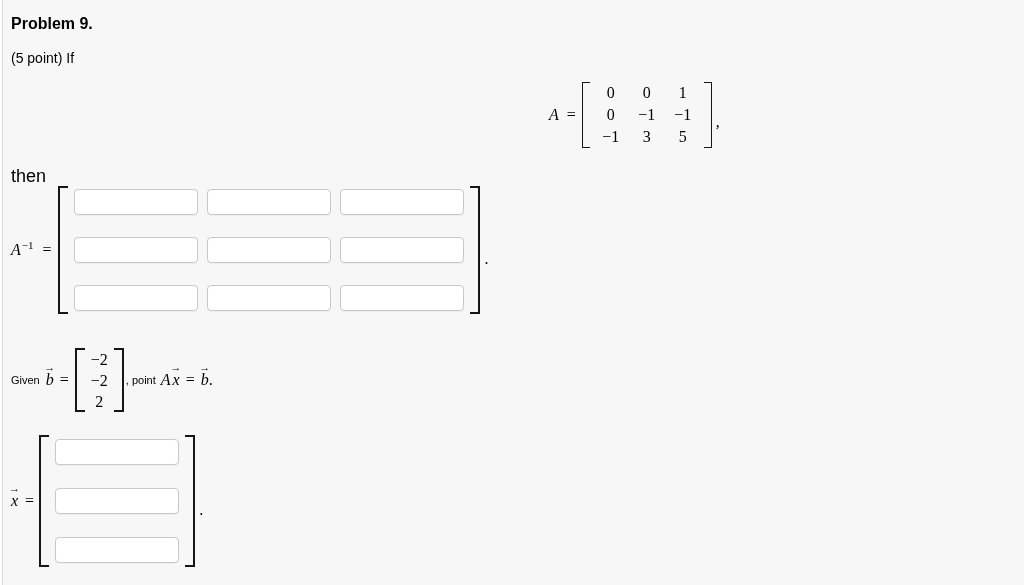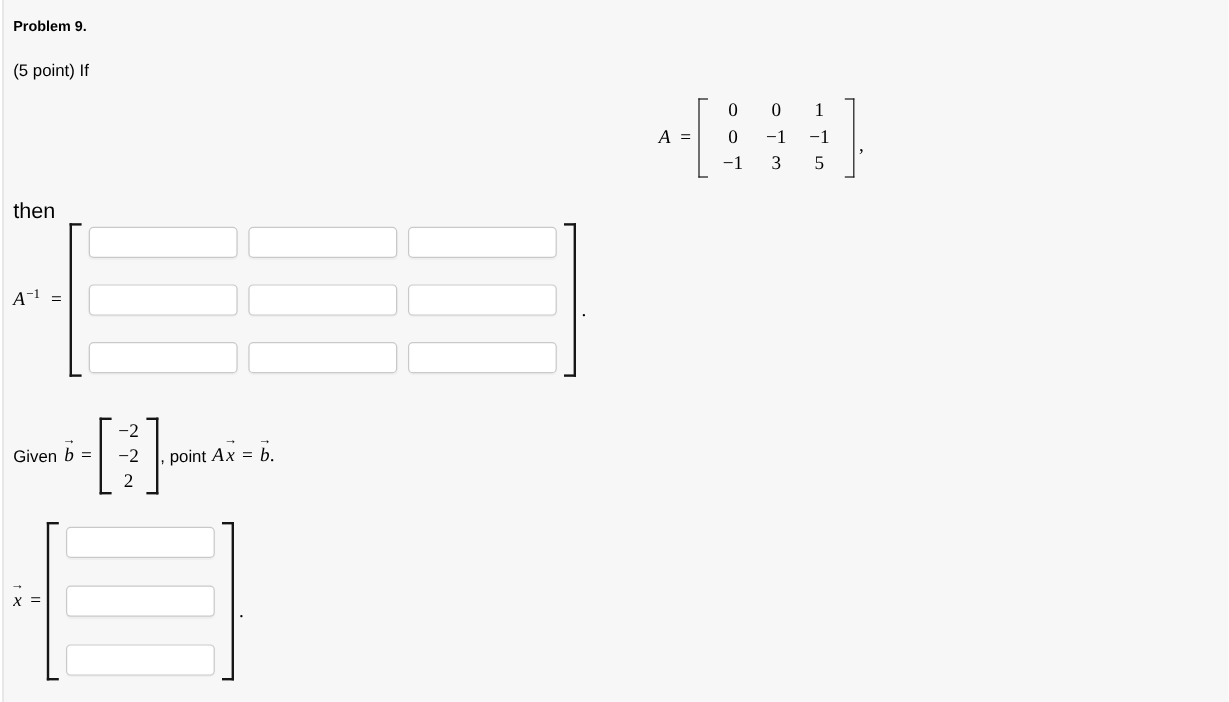--- a/index.html
+++ b/index.html
@@ -7,27 +7,27 @@
     width:1024px; height:585px; position:relative; overflow:hidden;
     background:#ffffff; color:#000;
     font-family:"Liberation Sans", sans-serif;
   }
   .page-bg {
     position:absolute; left:2px; top:0; width:1022px; height:585px;
     background:#f7f7f7; border-left:1px solid #dcdcdc; box-sizing:border-box;
   }
   .abs { position:absolute; }
 
-  #problem-title { left:11px; top:15px; font-size:12px; font-weight:bold; }
+  #problem-title { left:11px; top:15px; font-size:16px; font-weight:bold; }
   #points-line   { left:11px; top:50px; font-size:14px; }
   #then-label    { left:11px; top:166px; font-size:18px; }
 
   .math { font-family:"Liberation Serif","DejaVu Serif",serif; font-size:16px; }
   .mi   { font-style:italic; }
-  .sans { font-family:"Liberation Sans",sans-serif; font-size:14px; }
+  .sans { font-family:"Liberation Sans",sans-serif; font-size:11px; }
 
   .eqrow { display:flex; align-items:stretch; }
   .vc { align-self:center; white-space:nowrap; }
 
   
   .brk { width:8px; flex:0 0 auto; }
   .brk-l { border-left:2px solid #161616; border-top:2px solid #161616; border-bottom:2px solid #161616; }
   .brk-r { border-right:2px solid #161616; border-top:2px solid #161616; border-bottom:2px solid #161616; }
   .thin { width:7px; }
   .thin.brk-l { border-left-width:1.5px; border-top-width:1.5px; border-bottom-width:1.5px; }

